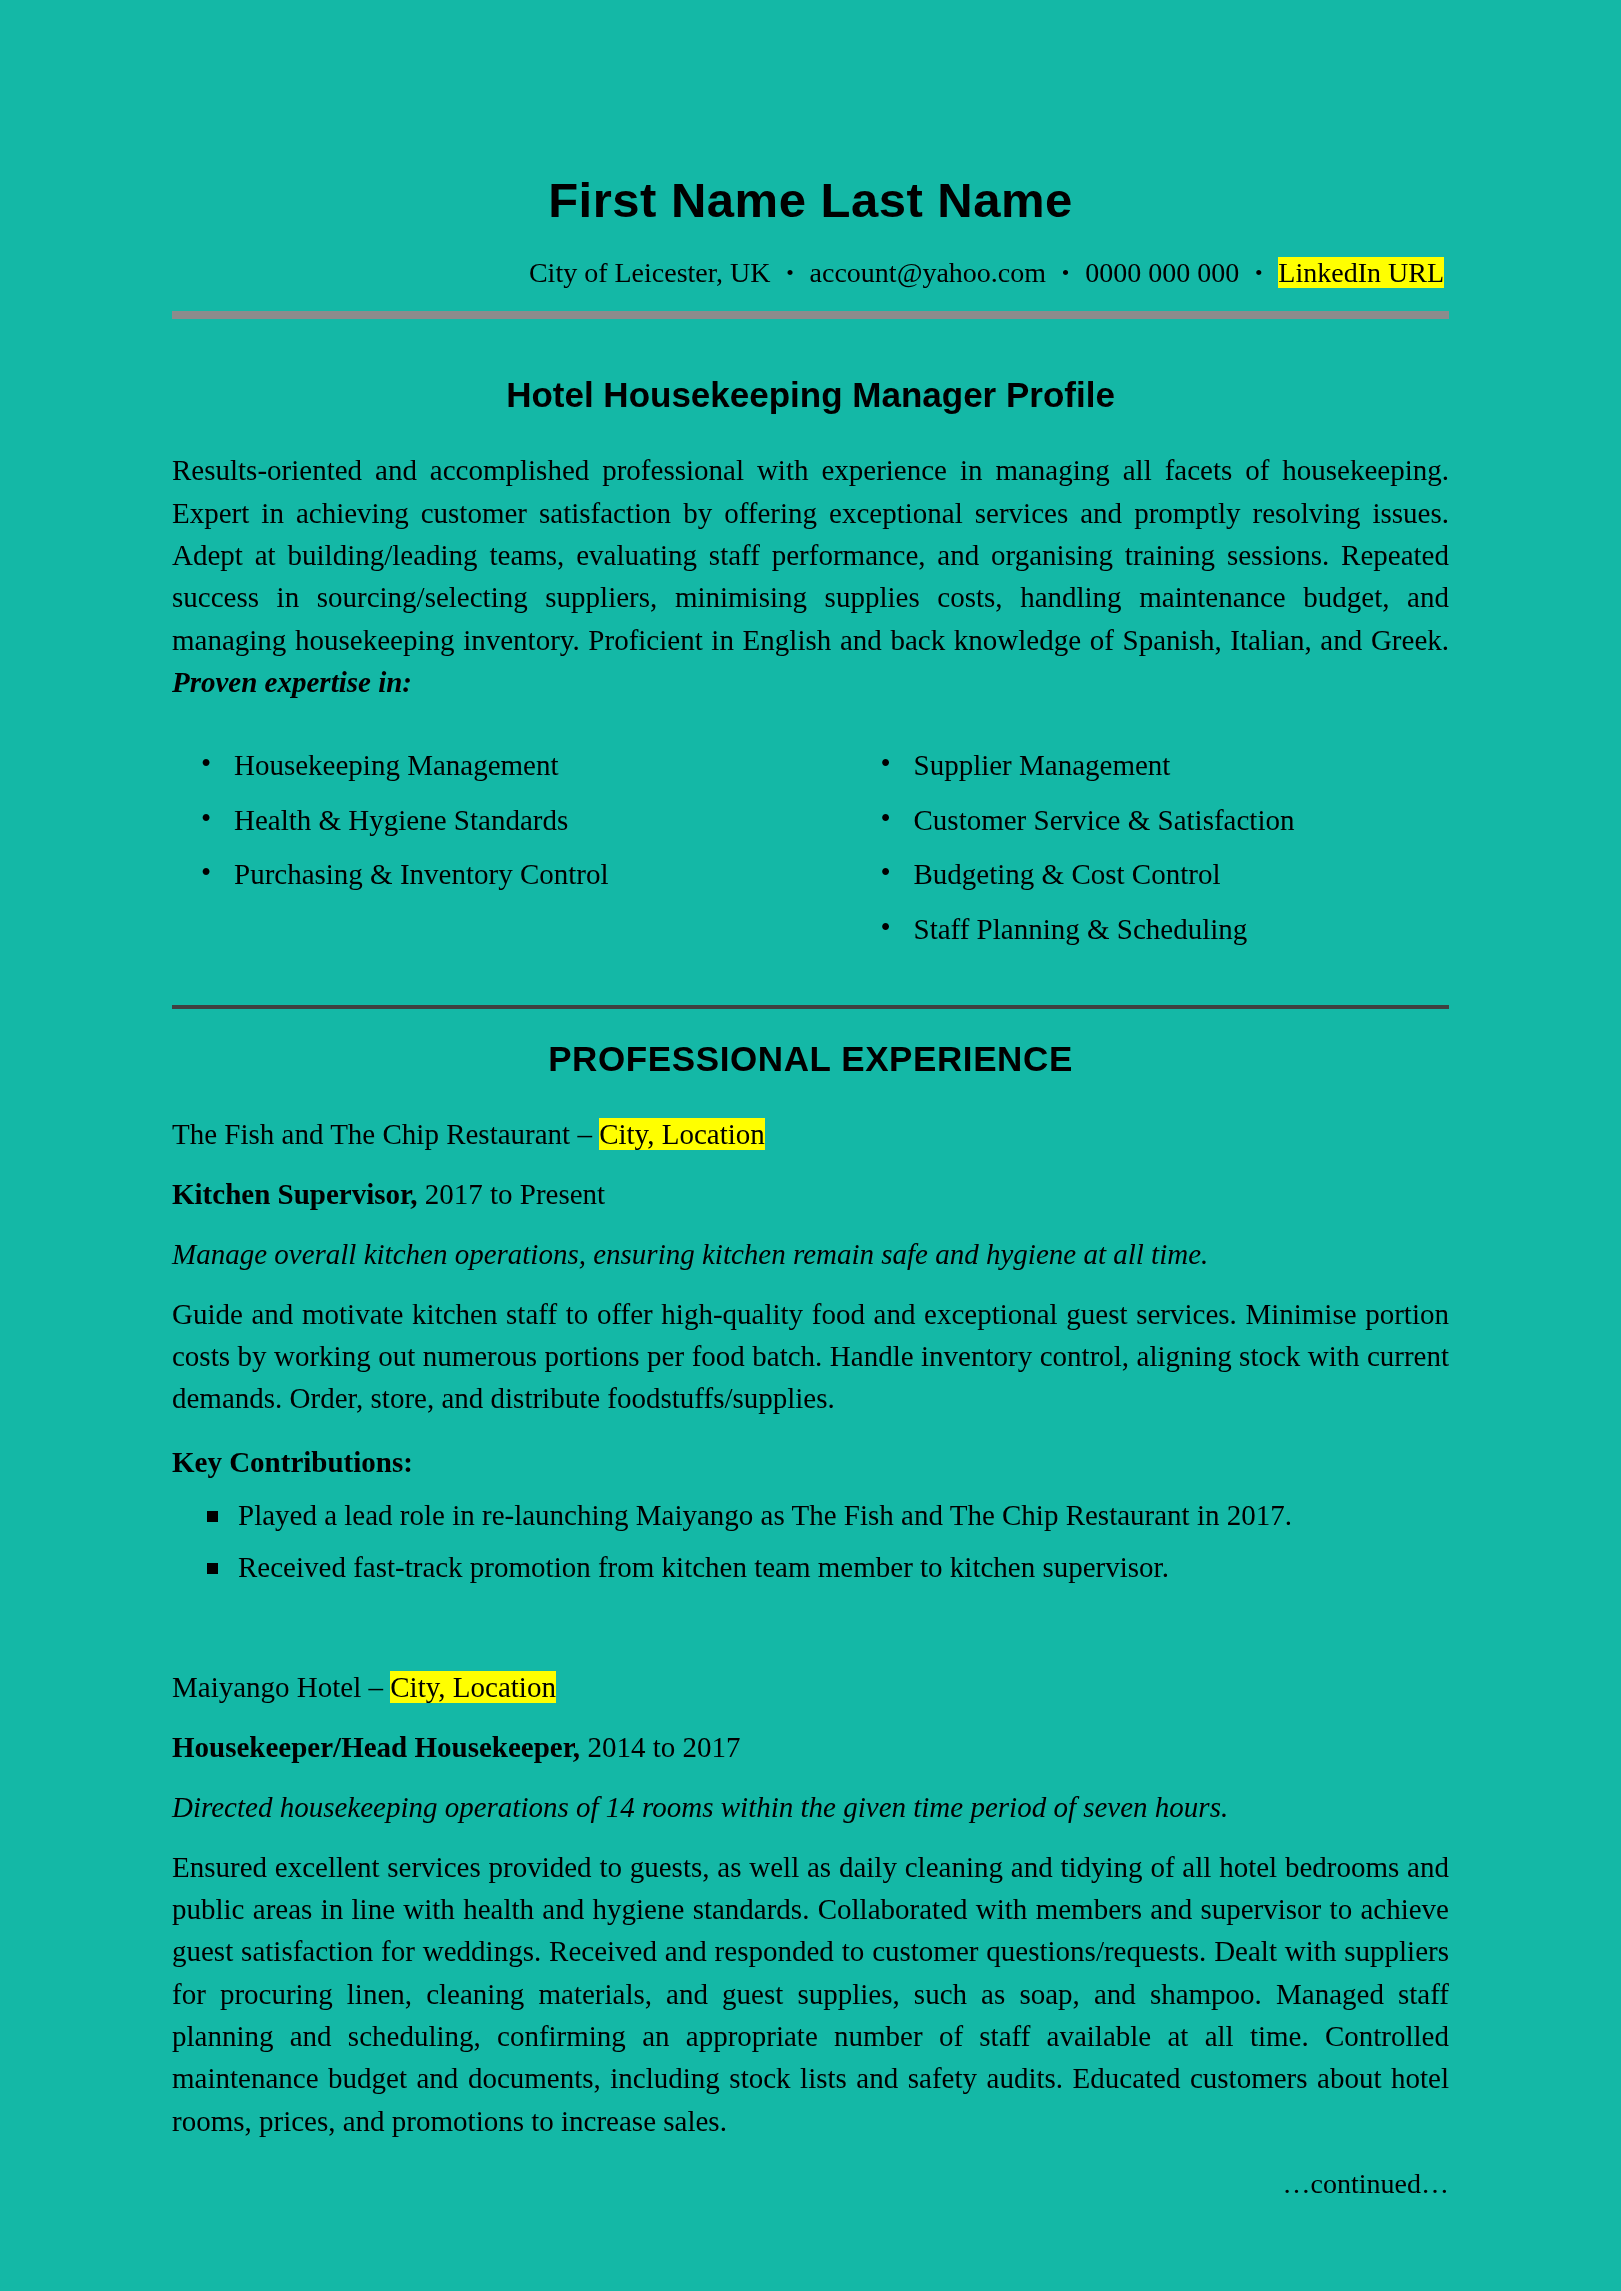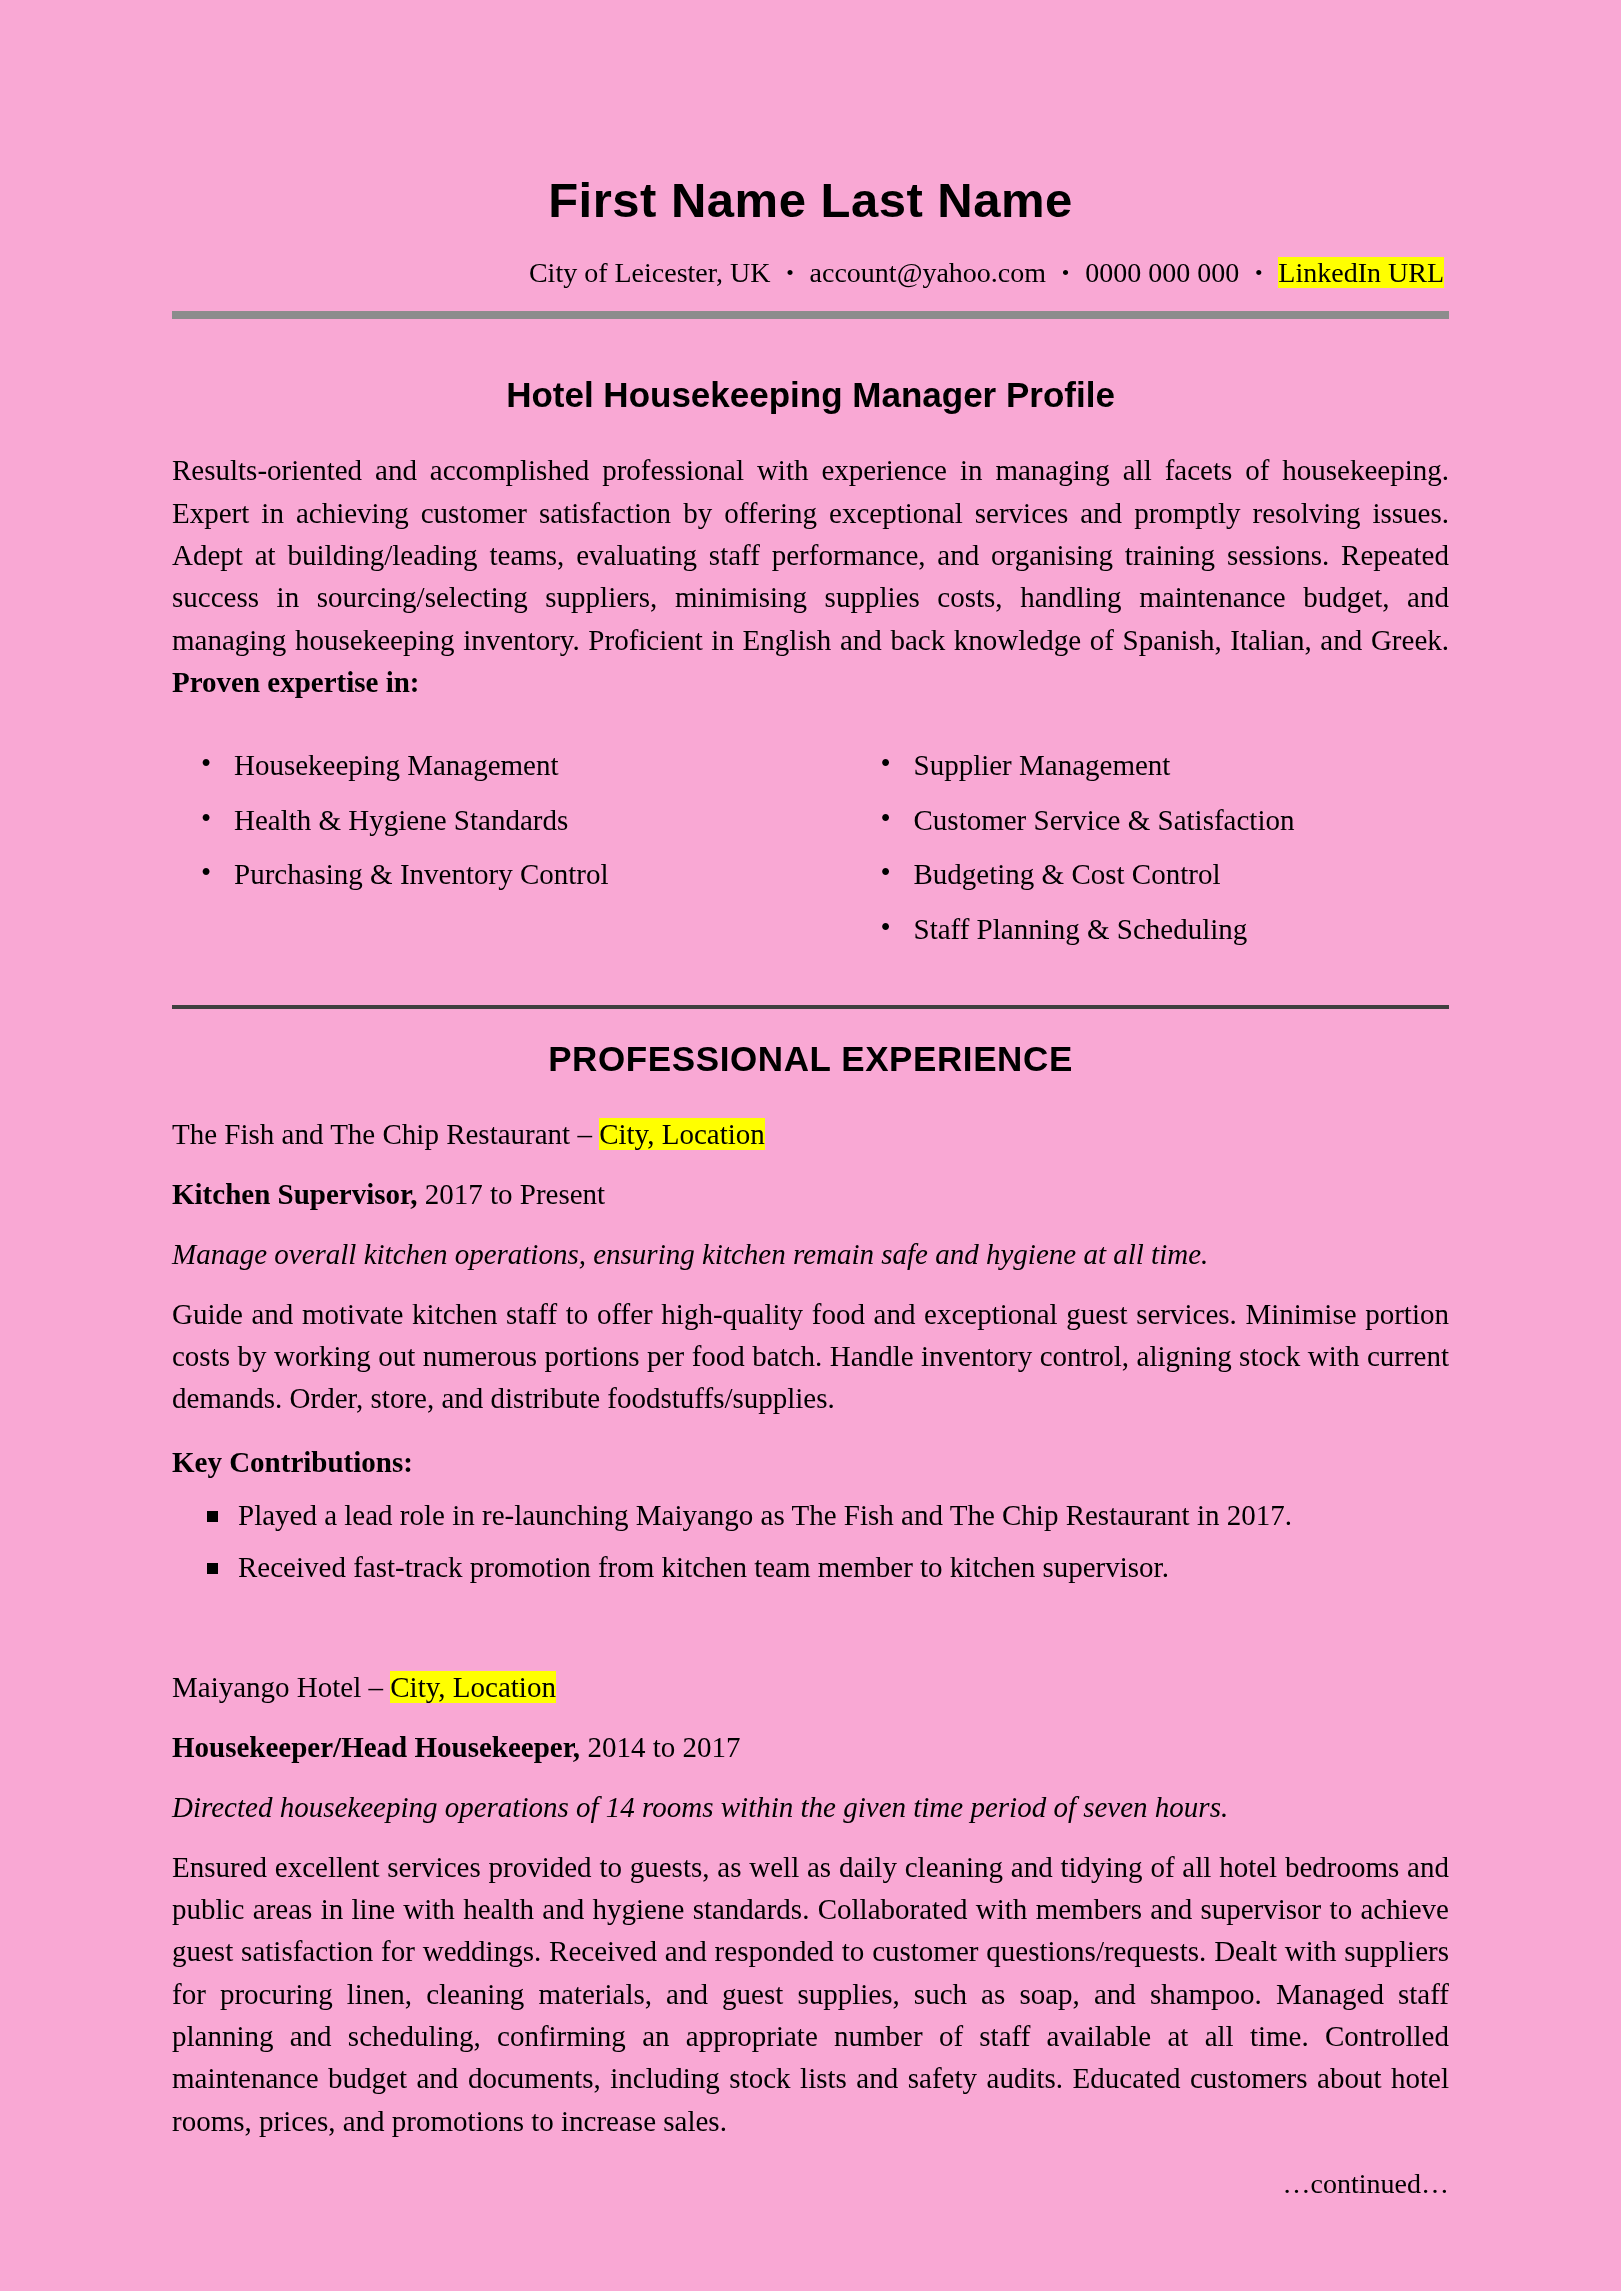--- a/index.html
+++ b/index.html
@@ -4,21 +4,21 @@
 <style>
   html, body {
     margin: 0;
     padding: 0;
     background: #ffffff;
   }
   .page {
     position: relative;
     width: 1621px;
     height: 2292px;
-    background: #f9a8d4;
+    background: #14b8a6;
     box-sizing: border-box;
     padding: 0;
     overflow: hidden;
     font-family: "Liberation Serif", "DejaVu Serif", serif;
     color: #000000;
   }
   .content {
     position: absolute;
     left: 172px;
     top: 0;
@@ -85,20 +85,21 @@
     font-size: 29px;
     line-height: 1.46;
     text-align: justify;
     margin: 0;
   }
   p.body.left {
     text-align: left;
   }
   .bi {
     font-weight: bold;
+    font-style: italic;
   }
   .b { font-weight: bold; }
   .i { font-style: italic; }
 
   
   .skills {
     display: flex;
     width: 100%;
   }
   .skills-col {

